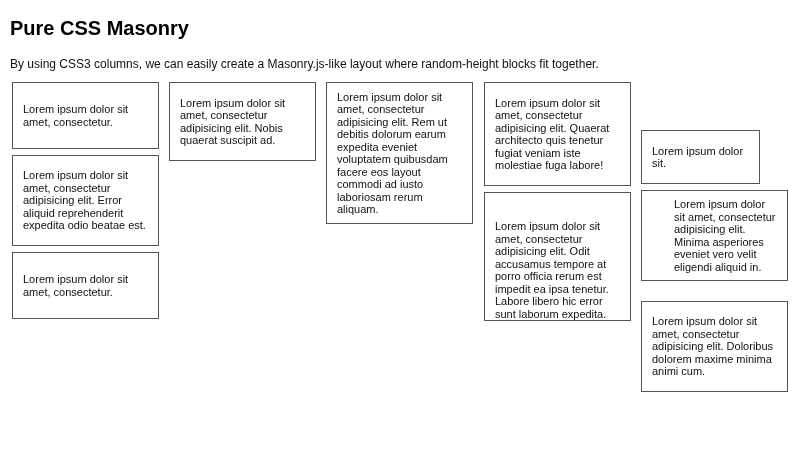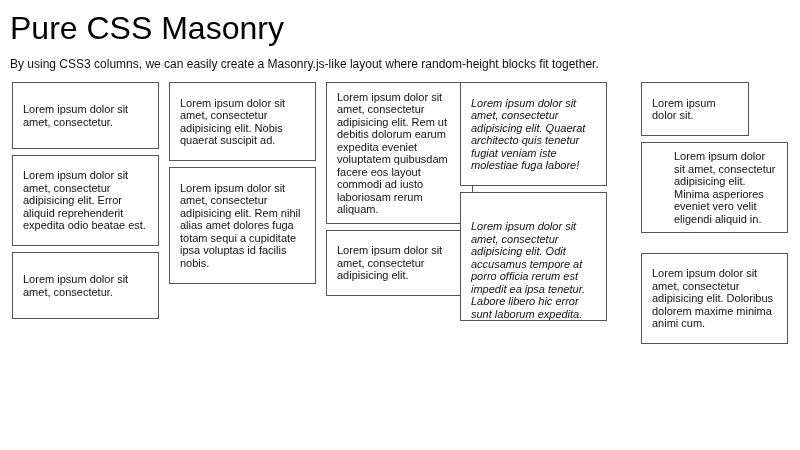--- a/index.html
+++ b/index.html
@@ -15,22 +15,22 @@
     .page {
       position: relative;
       width: 800px;
       height: 450px;
     }
     h1 {
       position: absolute;
       left: 10px;
       top: 8px;
       margin: 0;
-      font-size: 32px;
-      font-weight: normal;
+      font-size: 20px;
+      font-weight: bold;
       line-height: 40px;
       color: #000;
     }
     .intro {
       position: absolute;
       left: 10px;
       top: 57px;
       margin: 0;
       font-size: 12px;
       line-height: 14px;
@@ -70,45 +70,39 @@
       </div>
     <div class="block" style="height: 67px;">
         <span>Lorem ipsum dolor sit amet, consectetur.</span>
       </div>
   </div>
 
   <div class="column" style="left:169px;">
     <div class="block" style="height: 79px;">
         <span>Lorem ipsum dolor sit amet, consectetur adipisicing elit. Nobis quaerat suscipit ad.</span>
       </div>
-    <div class="block" style="height: 117px;">
-        <span>Lorem ipsum dolor sit amet, consectetur adipisicing elit. Rem nihil alias amet dolores fuga totam sequi a cupiditate ipsa voluptas id facilis nobis.</span>
-      </div>
   </div>
 
   <div class="column" style="left:326px;">
     <div class="block" style="height: 142px;">
         <span>Lorem ipsum dolor sit amet, consectetur adipisicing elit. Rem ut debitis dolorum earum expedita eveniet voluptatem quibusdam facere eos layout commodi ad iusto laboriosam rerum aliquam.</span>
       </div>
-    <div class="block" style="height: 66px;">
-        <span>Lorem ipsum dolor sit amet, consectetur adipisicing elit.</span>
-      </div>
   </div>
 
-  <div class="column" style="left:460px;font-style:italic;">
+  <div class="column" style="left:484px;">
     <div class="block" style="height: 104px;">
         <span>Lorem ipsum dolor sit amet, consectetur adipisicing elit. Quaerat architecto quis tenetur fugiat veniam iste molestiae fuga labore!</span>
       </div>
     <div class="block" style="height: 129px; align-items: flex-end;">
         <span>Lorem ipsum dolor sit amet, consectetur adipisicing elit. Odit accusamus tempore at porro officia rerum est impedit ea ipsa tenetur. Labore libero hic error sunt laborum expedita.</span>
       </div>
   </div>
 
   <div class="column" style="left:641px;">
-    <div class="block" style="height: 54px; width: 108px;">
+    <div class="block" style="height: 54px; width: 119px; margin-top: 48px;">
         <span>Lorem ipsum dolor sit.</span>
       </div>
     <div class="block" style="height: 91px; padding-left: 32px;">
         <span>Lorem ipsum dolor sit amet, consectetur adipisicing elit. Minima asperiores eveniet vero velit eligendi aliquid in.</span>
       </div>
     <div class="block" style="height: 91px; margin-top: 20px;">
         <span>Lorem ipsum dolor sit amet, consectetur adipisicing elit. Doloribus dolorem maxime minima animi cum.</span>
       </div>
   </div>
 </div>

